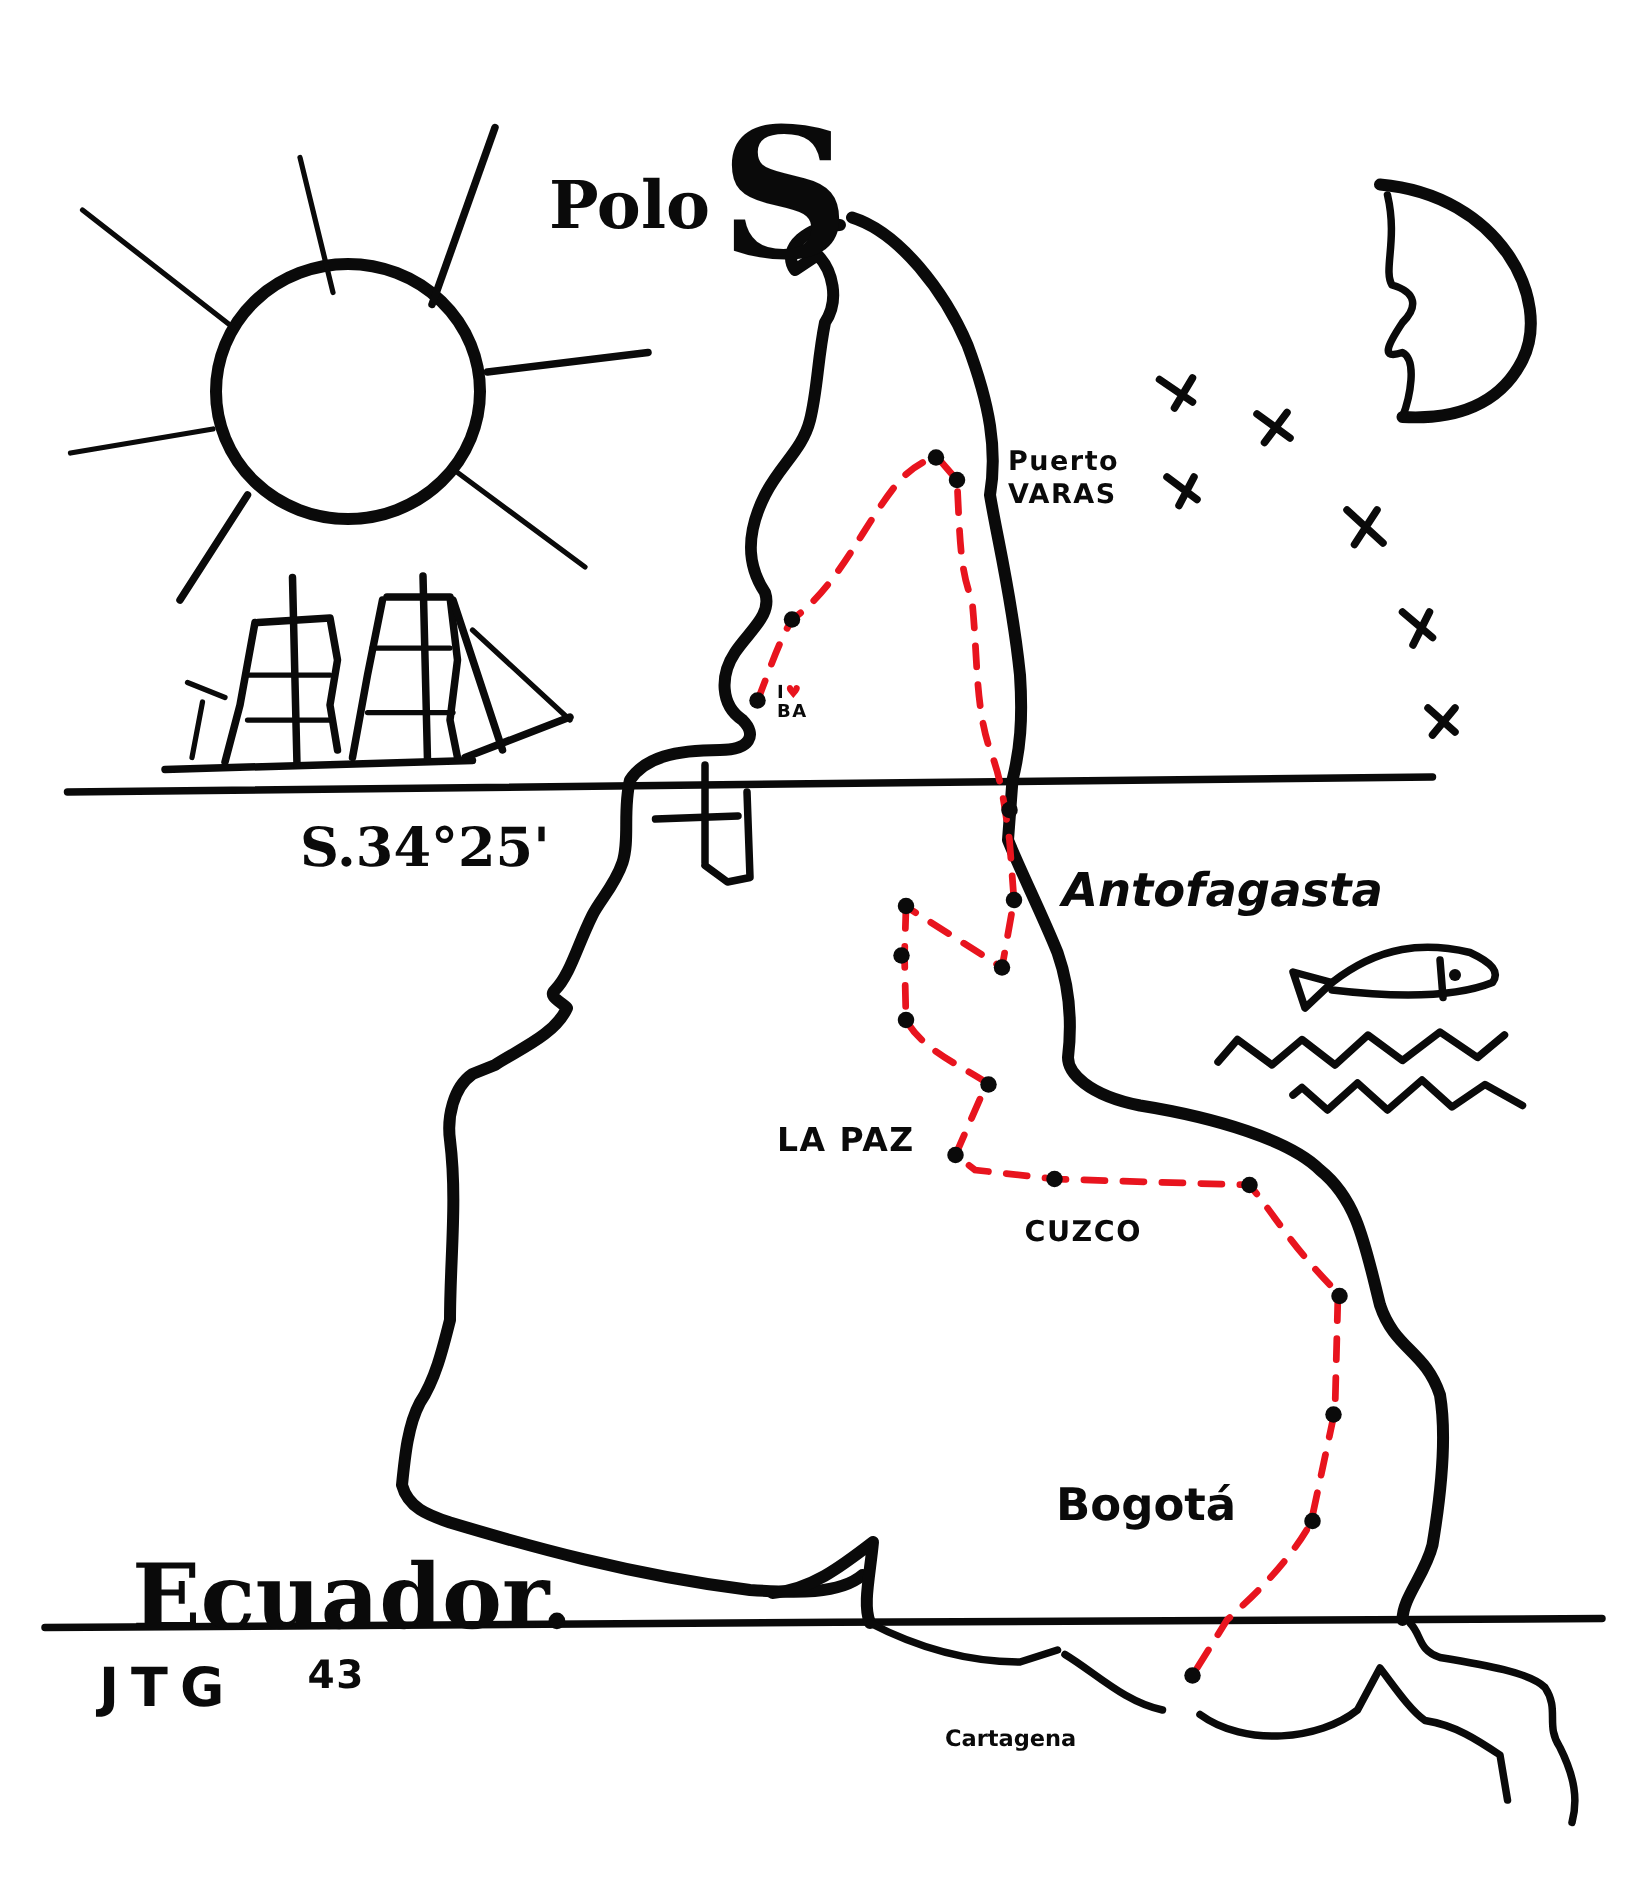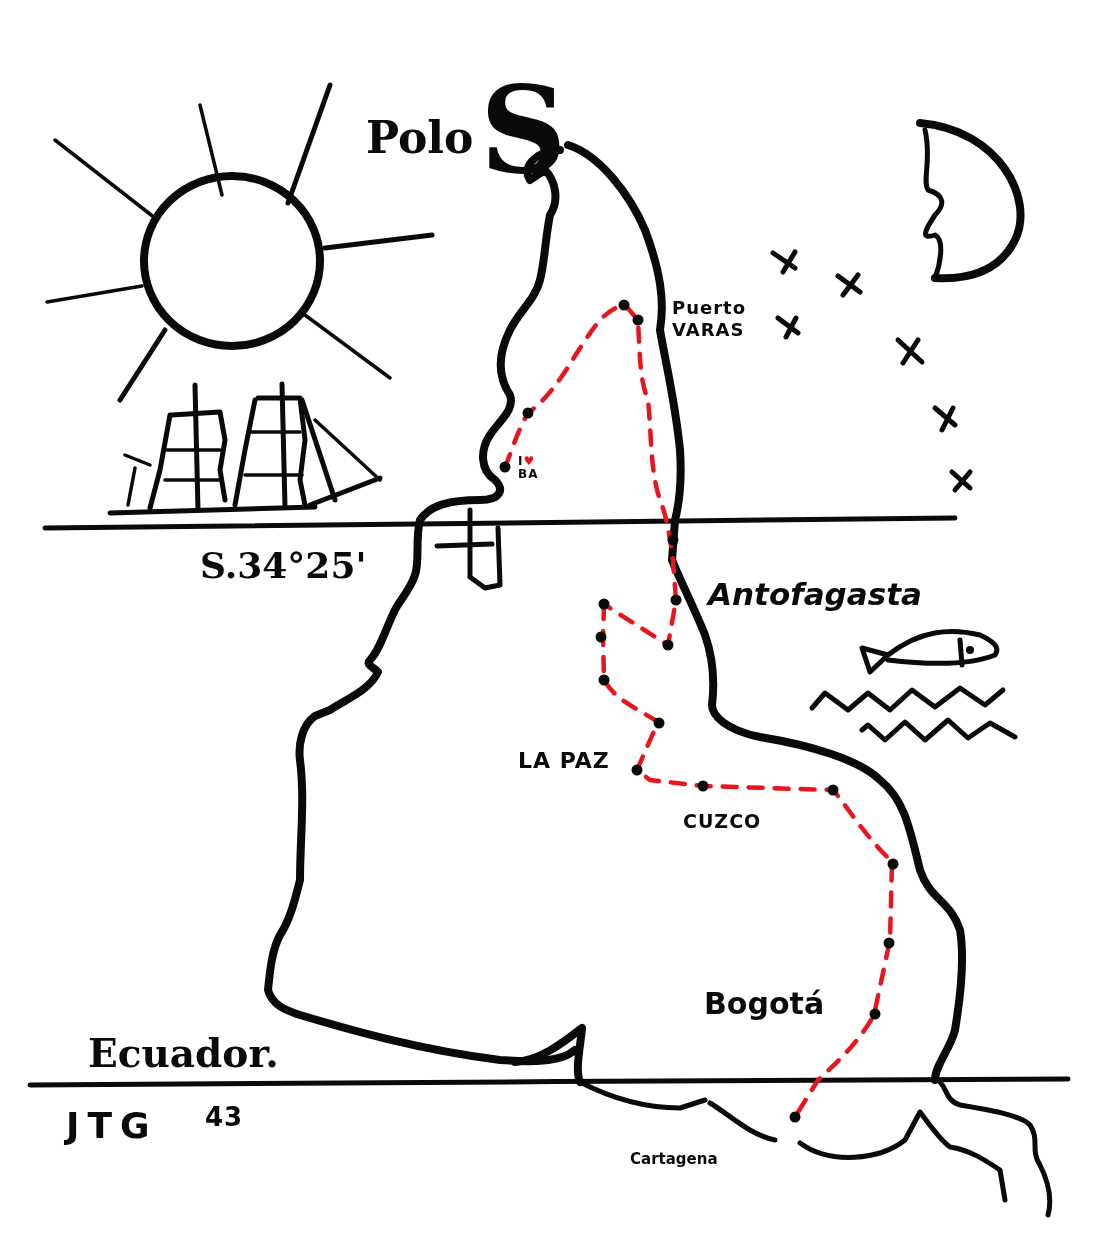--- a/index.html
+++ b/index.html
@@ -143,15 +143,15 @@
 <div class="lbl serif" style="left:200px; top:545px; font-size:36px; line-height:40px; font-weight:bold;">
   <div>S.34°25'</div>
 </div>
 
 <div class="lbl hand" style="left:708px; top:576px; font-size:31px;font-style:italic;">Antofagasta</div>
 <div class="lbl caps" style="left:518px; top:748px; font-size:22px;">LA PAZ</div>
 <div class="lbl caps" style="left:660px; top:810px; font-size:19px;margin-left:23px;">CUZCO</div>
 <div class="lbl hand" style="left:704px; top:986px; font-size:30px;">Bogotá</div>
 <div class="lbl hand" style="left:630px; top:1150px; font-size:15px;">Cartagena</div>
 
-<div class="lbl serif" style="left:88px; top:1030px; font-size:39px; font-weight:bold;">Ecuador.</div>
+<div class="lbl serif" style="left:88px; top:1030px; font-size:60px; font-weight:bold;">Ecuador.</div>
 <div class="lbl caps" style="left:66px; top:1105px; font-size:36px; letter-spacing:8px;">JTG</div>
 <div class="lbl caps" style="left:205px; top:1102px; font-size:26px;">43</div>
 
 </body></html>

